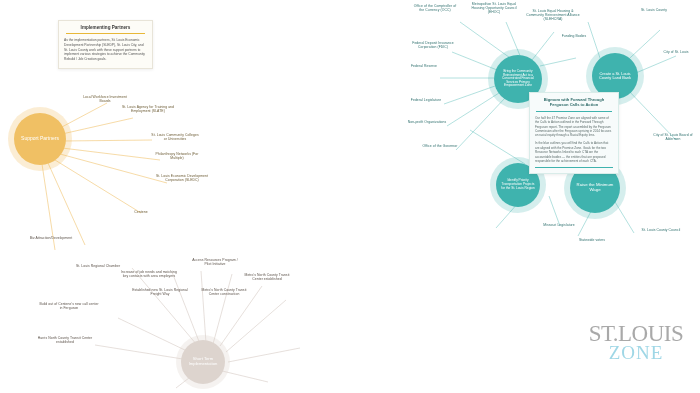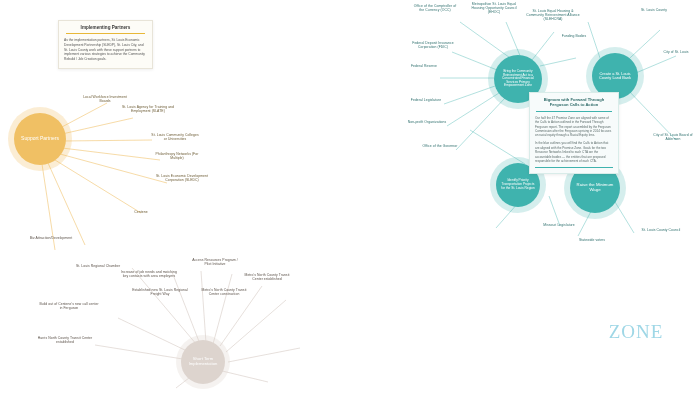--- a/index.html
+++ b/index.html
@@ -170,16 +170,17 @@
     <div class="panel-title">Bigmom with Forward Through Ferguson Calls to Action</div>
     <div class="panel-rule"></div>
     <div class="panel-body">
       <p>Our half the 47 Promise Zone are aligned with some of the Calls to Action outlined in the Forward Through Ferguson report. The report assembled by the Ferguson Commission after the Ferguson uprising in 2014 focuses on racial equity through a Racial Equity lens.</p>
       <p>In the blue outlines you will find the Calls to Action that are aligned with the Promise Zone. Goals for the two Resource Networks linked to each CTA are the accountable bodies — the entities that are proposed responsible for the achievement of each CTA.</p>
     </div>
     <div class="panel-foot"></div>
   </div>
 
   <div class="logo">
+    <div class="logo-l1">ST.LOUIS</div>
     <div class="logo-l3">ZONE</div>
   </div>
 
 </div>
 
 </body></html>

